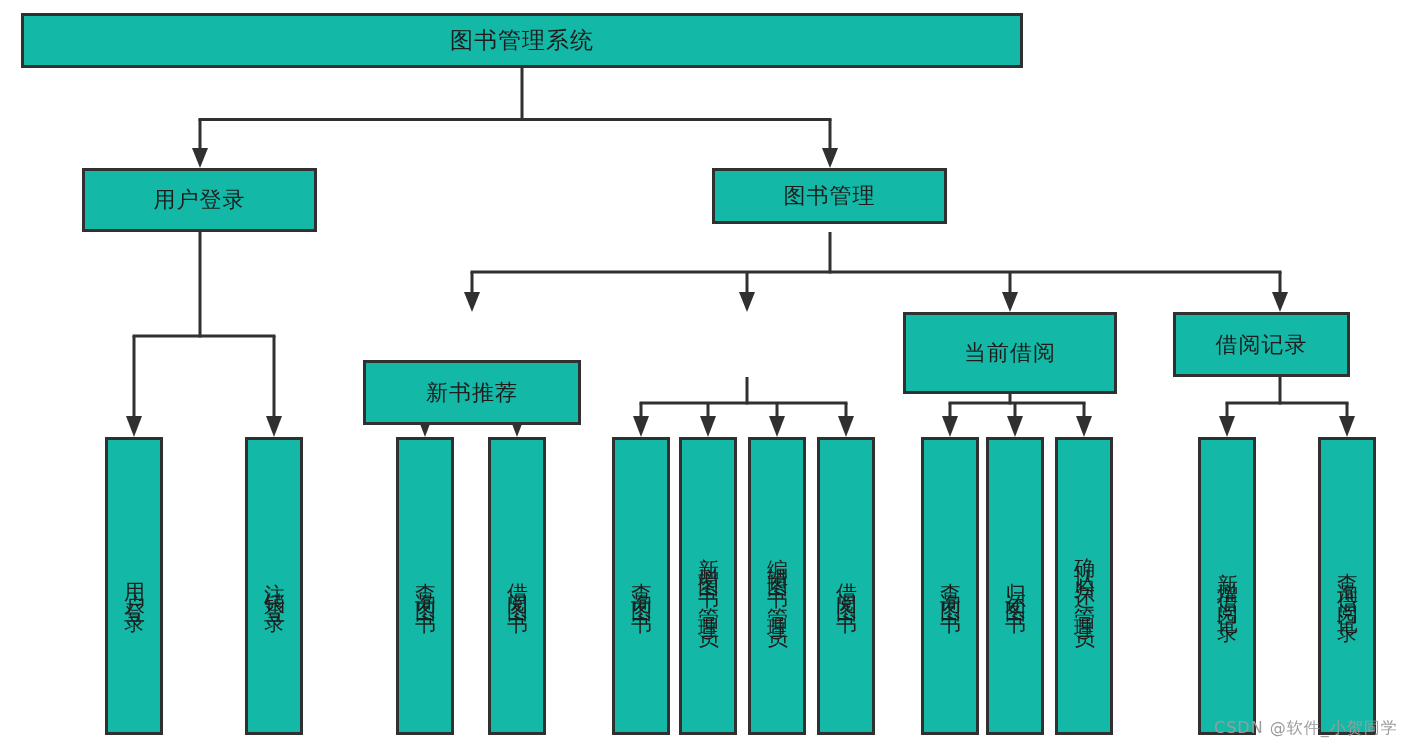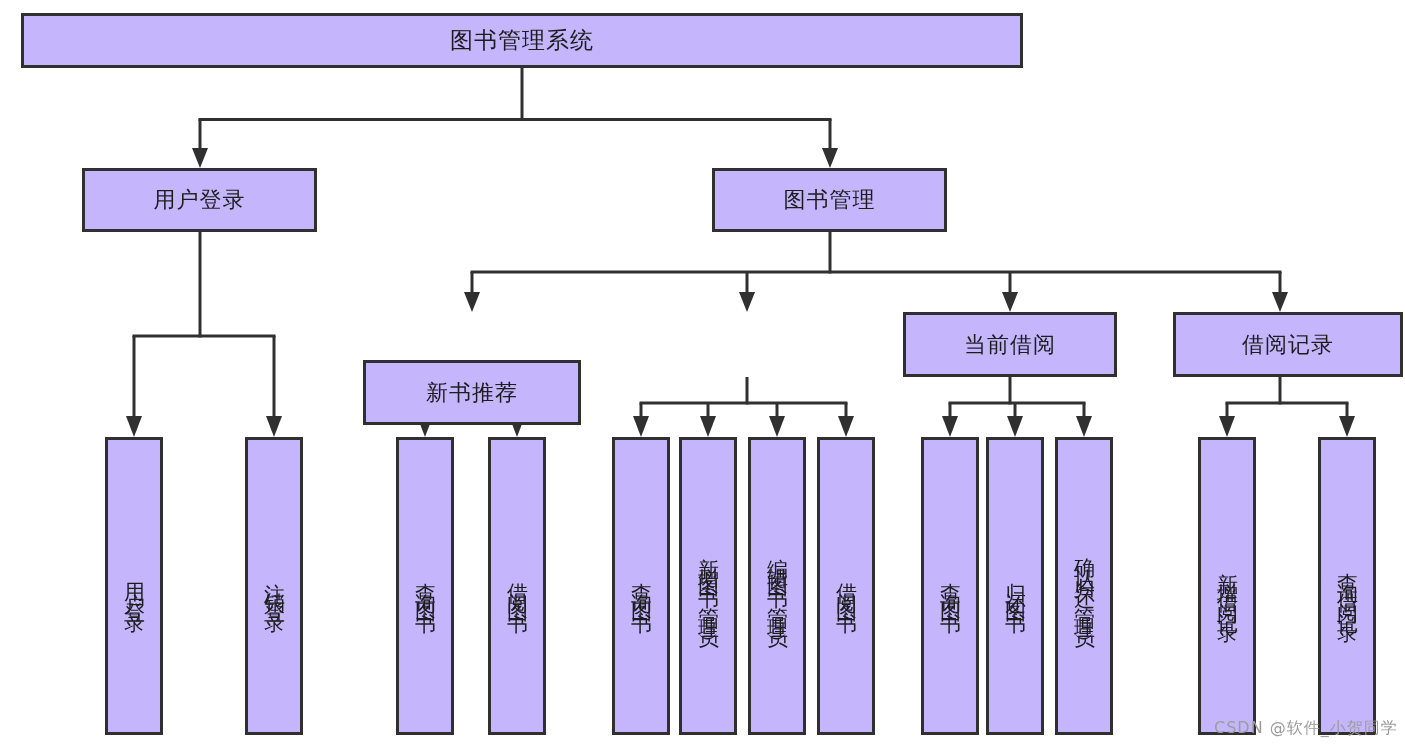--- a/index.html
+++ b/index.html
@@ -11,21 +11,21 @@
     font-family: "DejaVu Sans", sans-serif;
     overflow: hidden;
   }
   svg.wires { position: absolute; left: 0; top: 0; width: 1405px; height: 747px; }
   .wires line { stroke: var(--line, #303030); stroke-width: 3; }
   .wires polygon { fill: var(--line, #303030); }
   .box {
     position: absolute;
     box-sizing: border-box;
     border: 3px solid var(--line, #303030);
-    background: #c4b5fd;
+    background: #14b8a6;
     display: flex;
     align-items: center;
     justify-content: center;
     color: var(--text, #1d1d1d);
   }
   .hnode { font-size: 22px; letter-spacing: 1px; }
   .root-node { font-size: 23px; }
   .vnode .vtext {
     writing-mode: vertical-rl;
     font-size: 21px;
@@ -121,25 +121,25 @@
       <line x1="1227" y1="403" x2="1227" y2="418"></line>
       <polygon points="1219,416 1235,416 1227,437"></polygon>
       <line x1="1347" y1="403" x2="1347" y2="418"></line>
       <polygon points="1339,416 1355,416 1347,437"></polygon>
     </g>
   </svg>
 
   <div class="box hnode root-node" style="left:21px; top:13px; width:1002px; height:55px;">图书管理系统</div>
 
   <div class="box hnode" style="left:82px; top:168px; width:235px; height:64px;">用户登录</div>
-  <div class="box hnode" style="left:712px; top:168px; width:235px; height:64px;text-align:center;">图书管理</div>
+  <div class="box hnode" style="left:712px; top:168px; width:235px; height:56px;text-align:center;">图书管理</div>
 
   <div class="box hnode" style="left:363px; top:312px; width:218px; height:65px;margin-top:48px;">新书推荐</div>
-  <div class="box hnode" style="left:903px; top:312px; width:214px; height:65px;">当前借阅</div>
-  <div class="box hnode" style="left:1173px; top:312px; width:230px; height:65px;">借阅记录</div>
+  <div class="box hnode" style="left:903px; top:312px; width:214px; height:82px;">当前借阅</div>
+  <div class="box hnode" style="left:1173px; top:312px; width:177px; height:65px;">借阅记录</div>
 
   <div class="box vnode" style="left:105px; top:437px; width:58px; height:298px;">
     <span class="vtext">用户登录</span>
   </div>
   <div class="box vnode" style="left:245px; top:437px; width:58px; height:298px;">
     <span class="vtext">注销登录</span>
   </div>
 
   <div class="box vnode" style="left:396px; top:437px; width:58px; height:298px;">
     <span class="vtext">查询图书</span>

